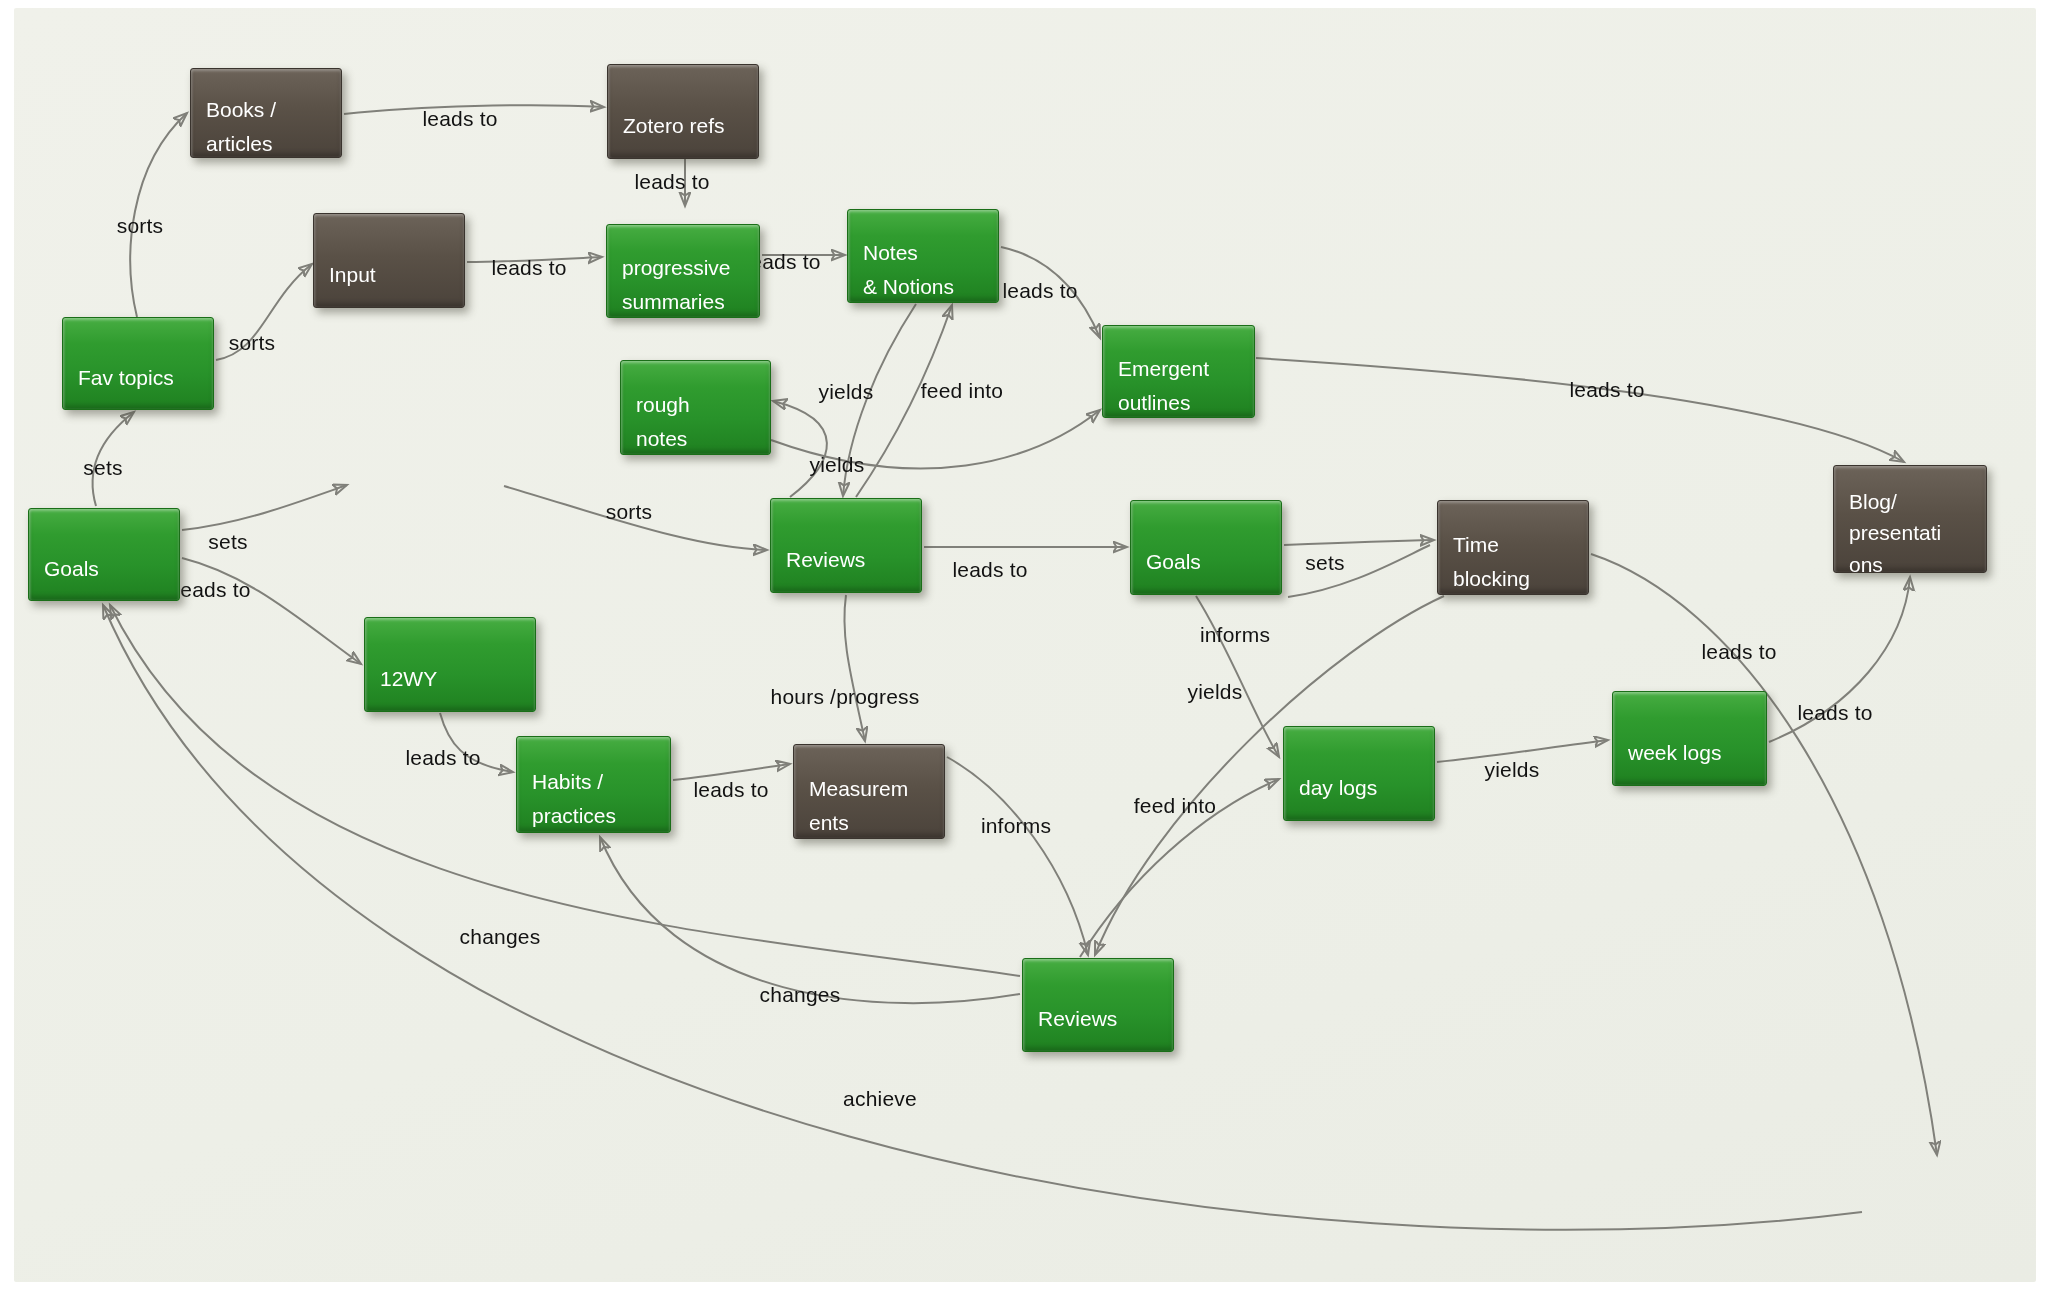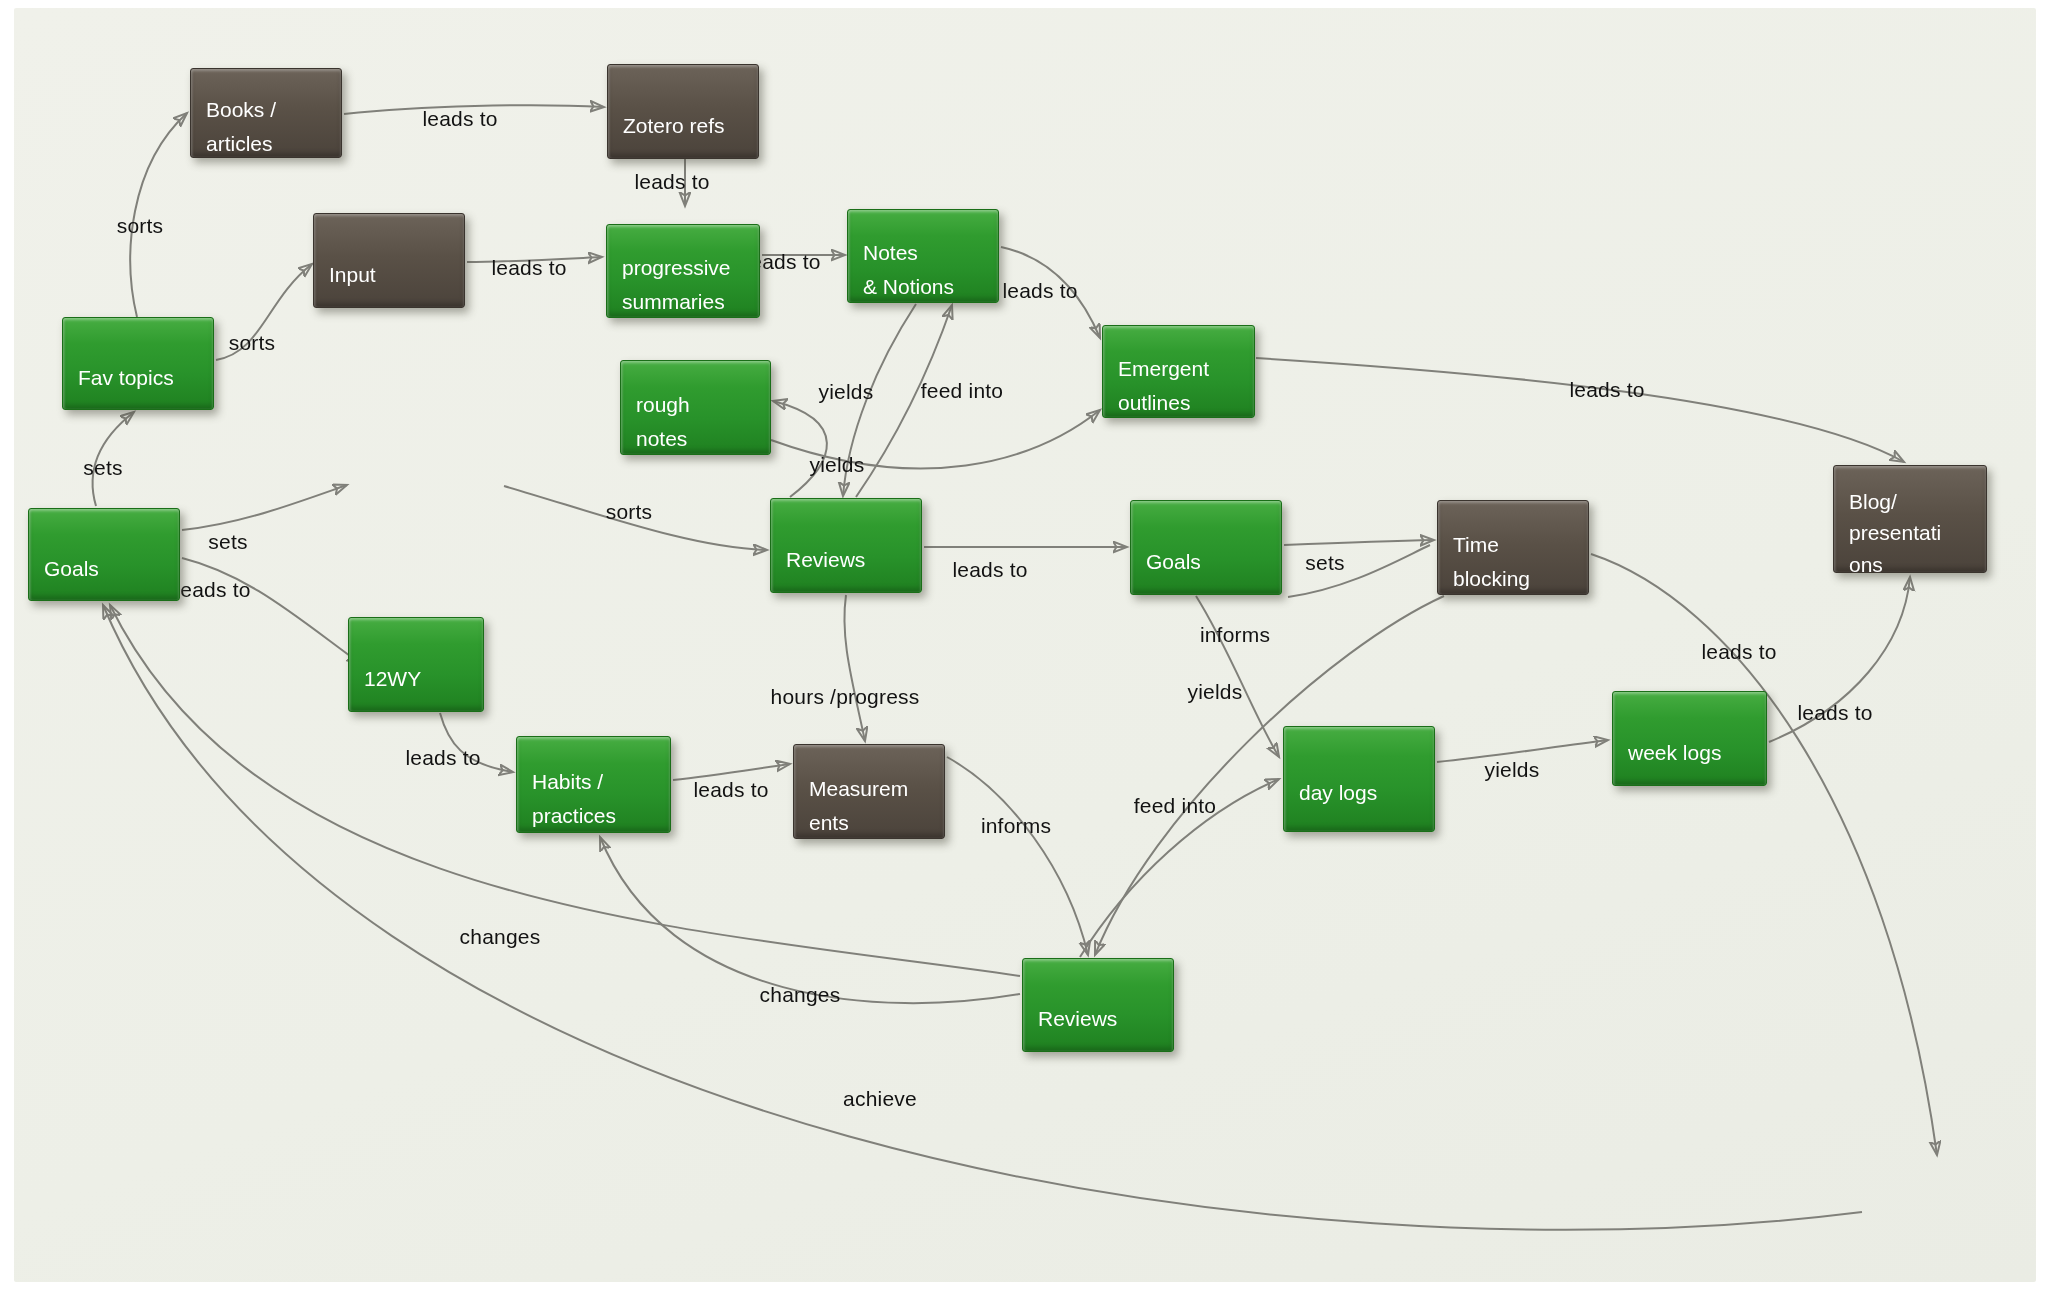--- a/index.html
+++ b/index.html
@@ -112,28 +112,28 @@
   <div class="node green" style="left:62px;top:317px;width:152px;height:93px"><span class="lbl">Fav topics</span></div>
   <div class="node green" style="left:606px;top:224px;width:154px;height:94px"><span class="lbl">progressive
 summaries</span></div>
   <div class="node green" style="left:847px;top:209px;width:152px;height:94px"><span class="lbl">Notes
 &amp; Notions</span></div>
   <div class="node green" style="left:620px;top:360px;width:151px;height:95px"><span class="lbl">rough
 notes</span></div>
   <div class="node green" style="left:1102px;top:325px;width:153px;height:93px"><span class="lbl">Emergent
 outlines</span></div>
   <div class="node green" style="left:28px;top:508px;width:152px;height:93px"><span class="lbl">Goals</span></div>
-  <div class="node green" style="left:348px;top:617px;width:136px;height:95px"><span class="lbl">12WY</span></div>
+  <div class="node green" style="left:364px;top:617px;width:172px;height:95px"><span class="lbl">12WY</span></div>
   <div class="node green" style="left:770px;top:498px;width:152px;height:95px"><span class="lbl">Reviews</span></div>
   <div class="node green" style="left:1130px;top:500px;width:152px;height:95px"><span class="lbl">Goals</span></div>
   <div class="node brown" style="left:1437px;top:500px;width:152px;height:95px"><span class="lbl">Time
 blocking</span></div>
   <div class="node green" style="left:516px;top:736px;width:155px;height:97px"><span class="lbl">Habits /
 practices</span></div>
   <div class="node brown" style="left:793px;top:744px;width:152px;height:95px"><span class="lbl">Measurem
 ents</span></div>
-  <div class="node green" style="left:1283px;top:726px;width:152px;height:106px"><span class="lbl">day logs</span></div>
+  <div class="node green" style="left:1283px;top:726px;width:152px;height:95px"><span class="lbl">day logs</span></div>
   <div class="node green" style="left:1612px;top:691px;width:155px;height:95px"><span class="lbl">week logs</span></div>
   <div class="node green" style="left:1022px;top:958px;width:152px;height:94px"><span class="lbl">Reviews</span></div>
   <div class="node brown" style="left:1833px;top:465px;width:154px;height:108px;line-height:1.5"><span class="lbl">Blog/
 presentati
 ons</span></div>
 </div>
 
 </body></html>

